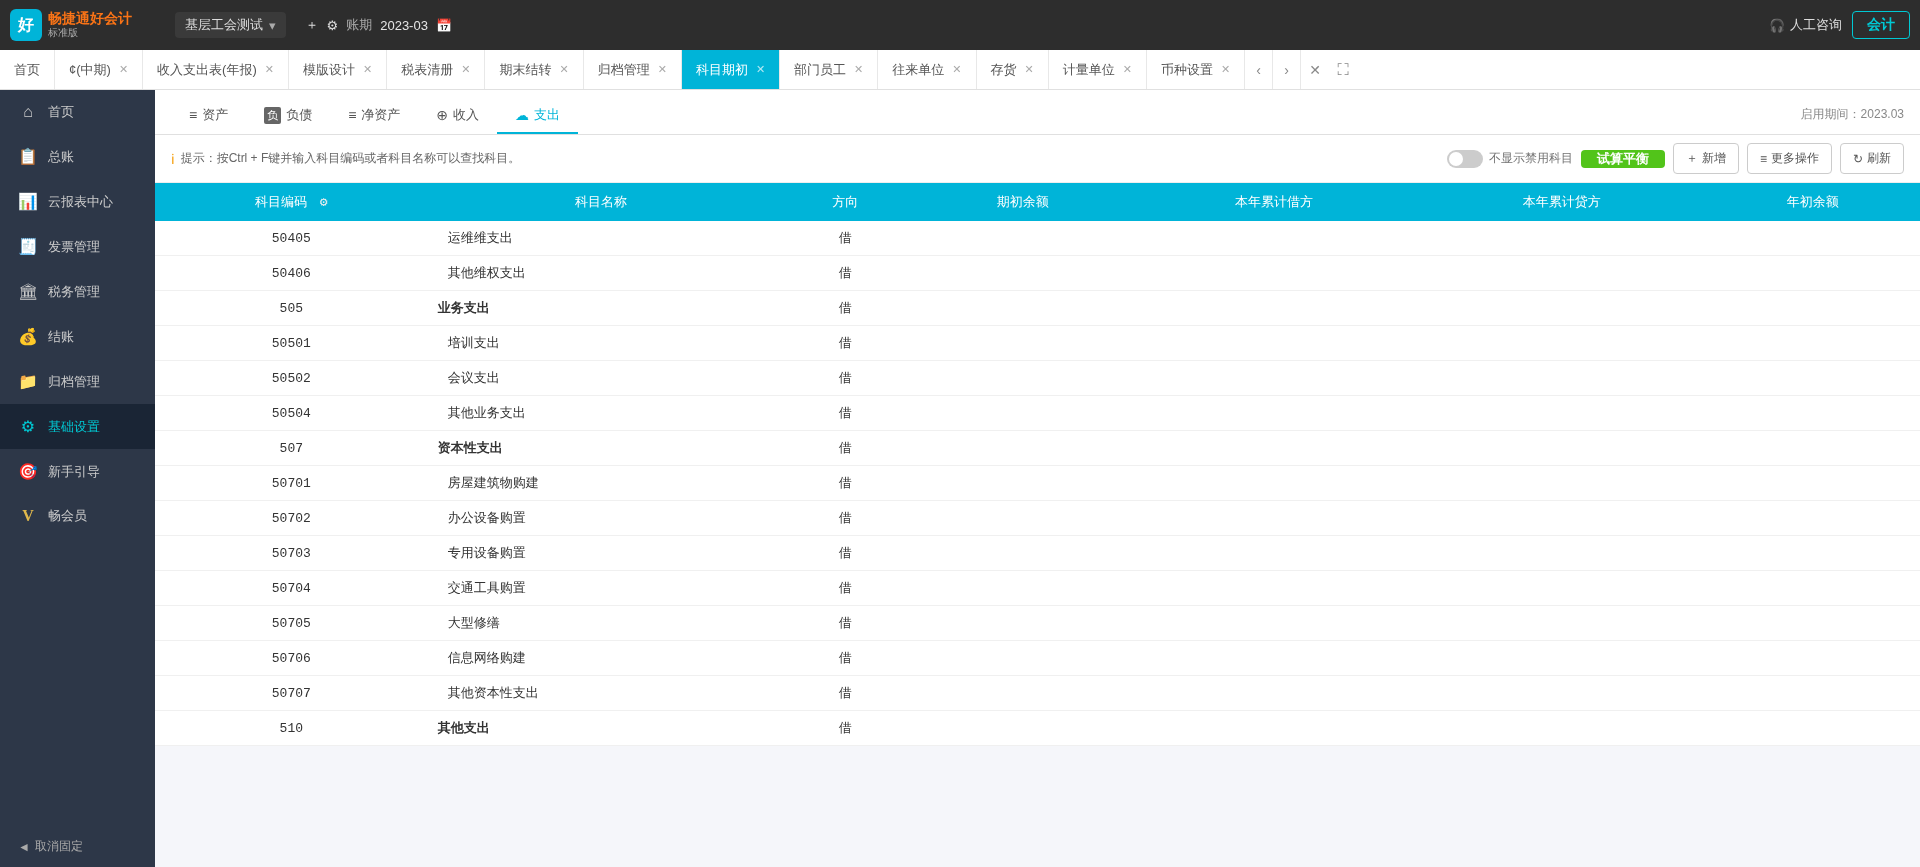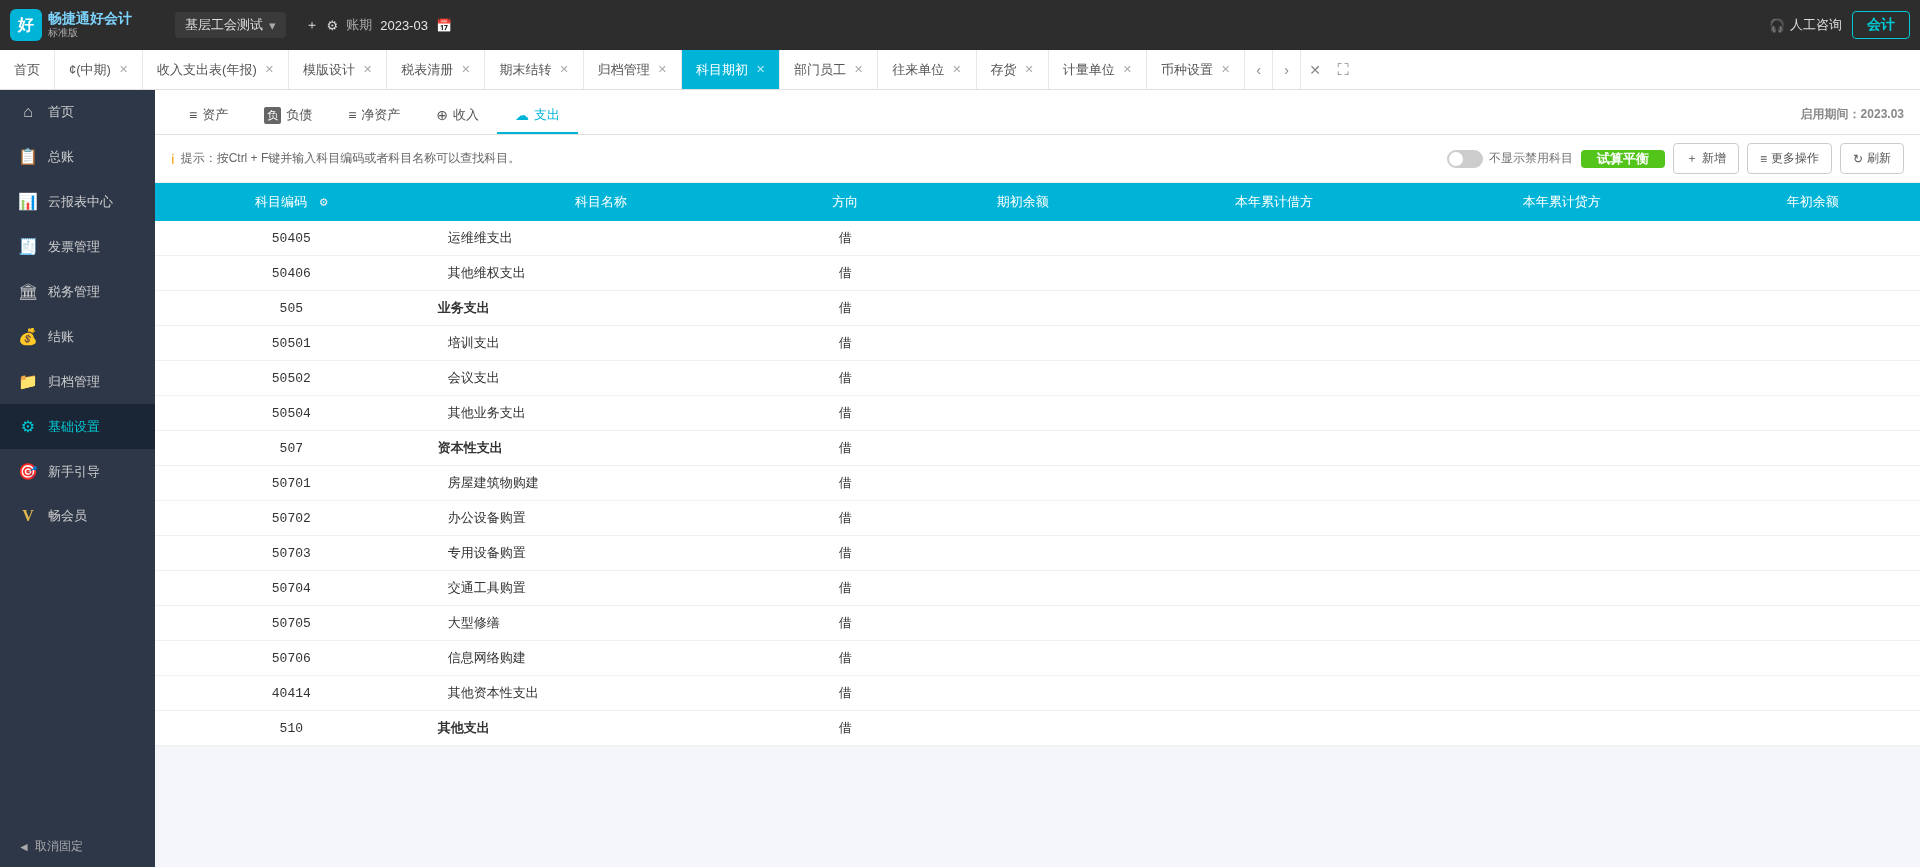--- a/index.html
+++ b/index.html
@@ -8,21 +8,21 @@
     
     .top-header {
       display: flex; align-items: center; background: #2d2d2d; height: 50px; padding: 0 10px; gap: 10px;
     }
     .logo-area {
       display: flex; align-items: center; gap: 6px; min-width: 155px;
     }
     .logo-icon {
       width: 32px; height: 32px; background: #00b4d8; border-radius: 6px; display: flex; align-items: center; justify-content: center; color: white; font-size: 16px; font-weight: bold;
     }
-    .logo-text { color: #7dd3fc; font-size: 14px; font-weight: bold; line-height: 1.2; }
+    .logo-text { color: #f97316; font-size: 14px; font-weight: bold; line-height: 1.2; }
     .logo-sub { color: #aaa; font-size: 10px; }
     .company-bar {
       display: flex; align-items: center; background: #3a3a3a; border-radius: 4px; padding: 4px 10px; color: #ddd; font-size: 13px; gap: 6px; cursor: pointer;
     }
     .company-bar .chevron { color: #aaa; }
     .header-actions { display: flex; align-items: center; gap: 8px; margin-left: 10px; }
     .header-btn { color: #ddd; background: none; border: none; font-size: 13px; cursor: pointer; display: flex; align-items: center; gap: 4px; }
     .period-label { color: #aaa; font-size: 13px; }
     .period-value { color: #e5e5e5; font-size: 13px; }
     .period-icon { color: #00b4d8; }
@@ -66,21 +66,21 @@
 
     
     .sub-tab-bar {
       display: flex; align-items: center; background: #fff; padding: 8px 16px 0 16px; border-bottom: 1px solid #e0e0e0; gap: 0;
     }
     .sub-tab {
       display: flex; align-items: center; padding: 8px 18px; font-size: 13px; color: #555; cursor: pointer; border-bottom: 2px solid transparent; gap: 5px;
     }
     .sub-tab.active { color: #00b4d8; border-bottom: 2px solid #00b4d8; }
     .sub-tab .tab-icon { font-size: 14px; }
-    .period-info { margin-left: auto; font-size: 12px; color: #888; display: flex; align-items: flex-end; gap: 4px; padding-bottom: 4px; font-weight: bold; }
+    .period-info { margin-left: auto; font-size: 12px; color: #888; display: flex; align-items: flex-end; gap: 4px; padding-bottom: 4px; }
 
     
     .toolbar {
       display: flex; align-items: center; padding: 8px 16px; background: #fff; border-bottom: 1px solid #eee; gap: 8px;
     }
     .tip-area { display: flex; align-items: center; gap: 6px; font-size: 12px; color: #666; flex: 1; }
     .tip-icon { color: #f59e0b; font-size: 14px; }
     .toggle-area { display: flex; align-items: center; gap: 6px; font-size: 12px; color: #737373; }
     .toggle-switch {
       width: 36px; height: 18px; background: #ccc; border-radius: 9px; position: relative; cursor: pointer;
@@ -394,21 +394,21 @@
             <tr>
     <td class="code">50706</td>
     <td class="name">信息网络购建</td>
     <td>借</td>
     <td></td>
     <td></td>
     <td></td>
     <td></td>
   </tr>
             <tr>
-    <td class="code">40414</td>
+    <td class="code">50707</td>
     <td class="name">其他资本性支出</td>
     <td>借</td>
     <td></td>
     <td></td>
     <td></td>
     <td></td>
   </tr>
             <tr>
     <td class="code">510</td>
     <td class="name-parent">其他支出</td>

